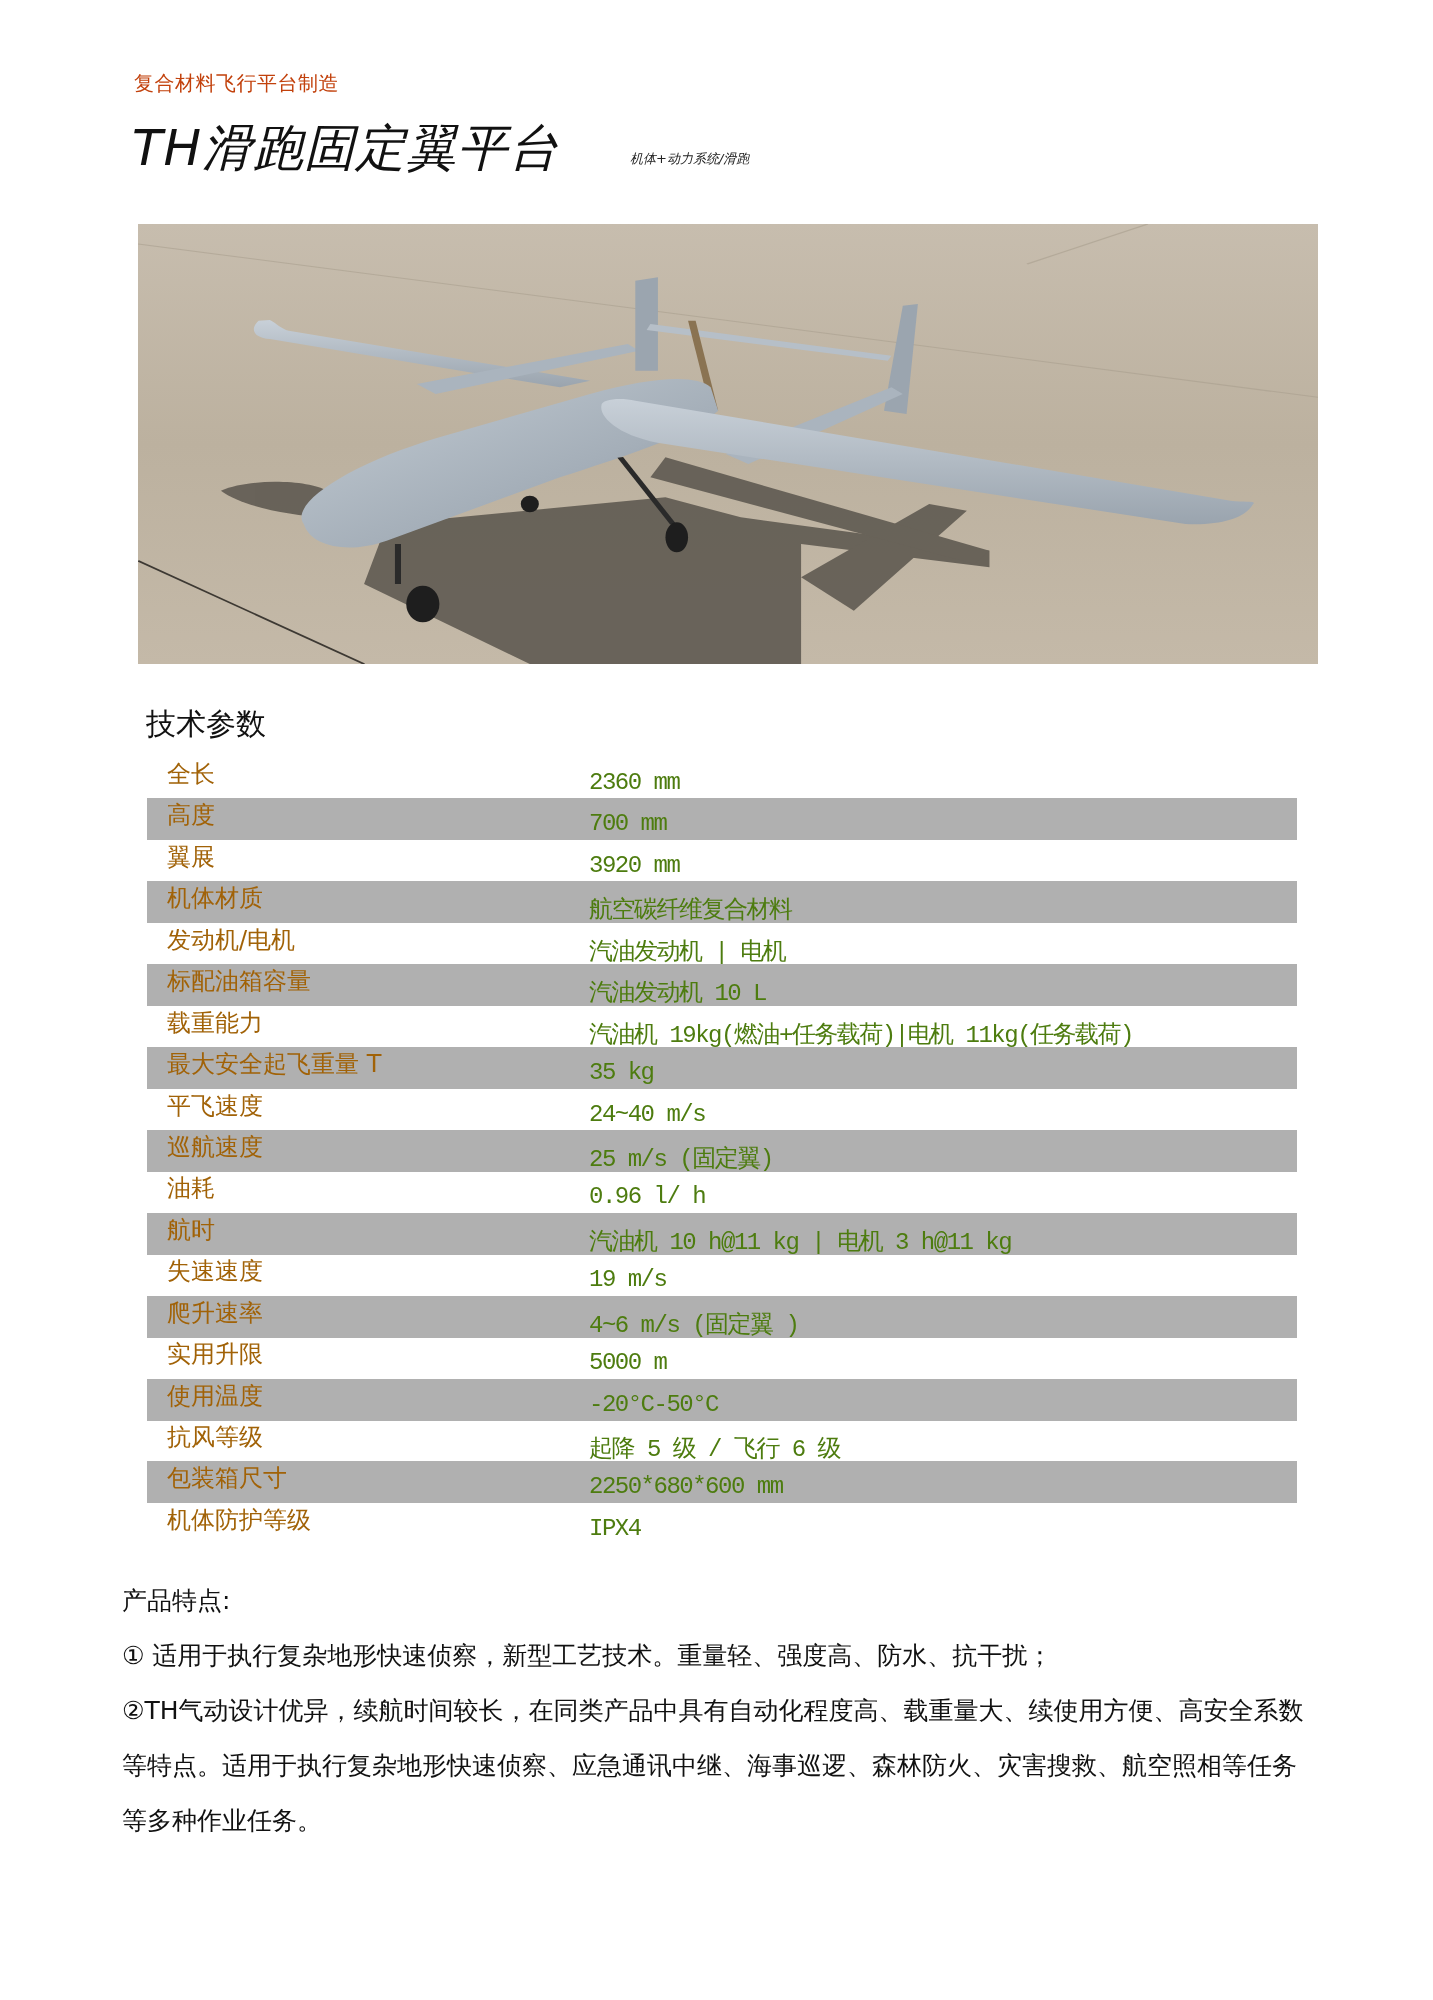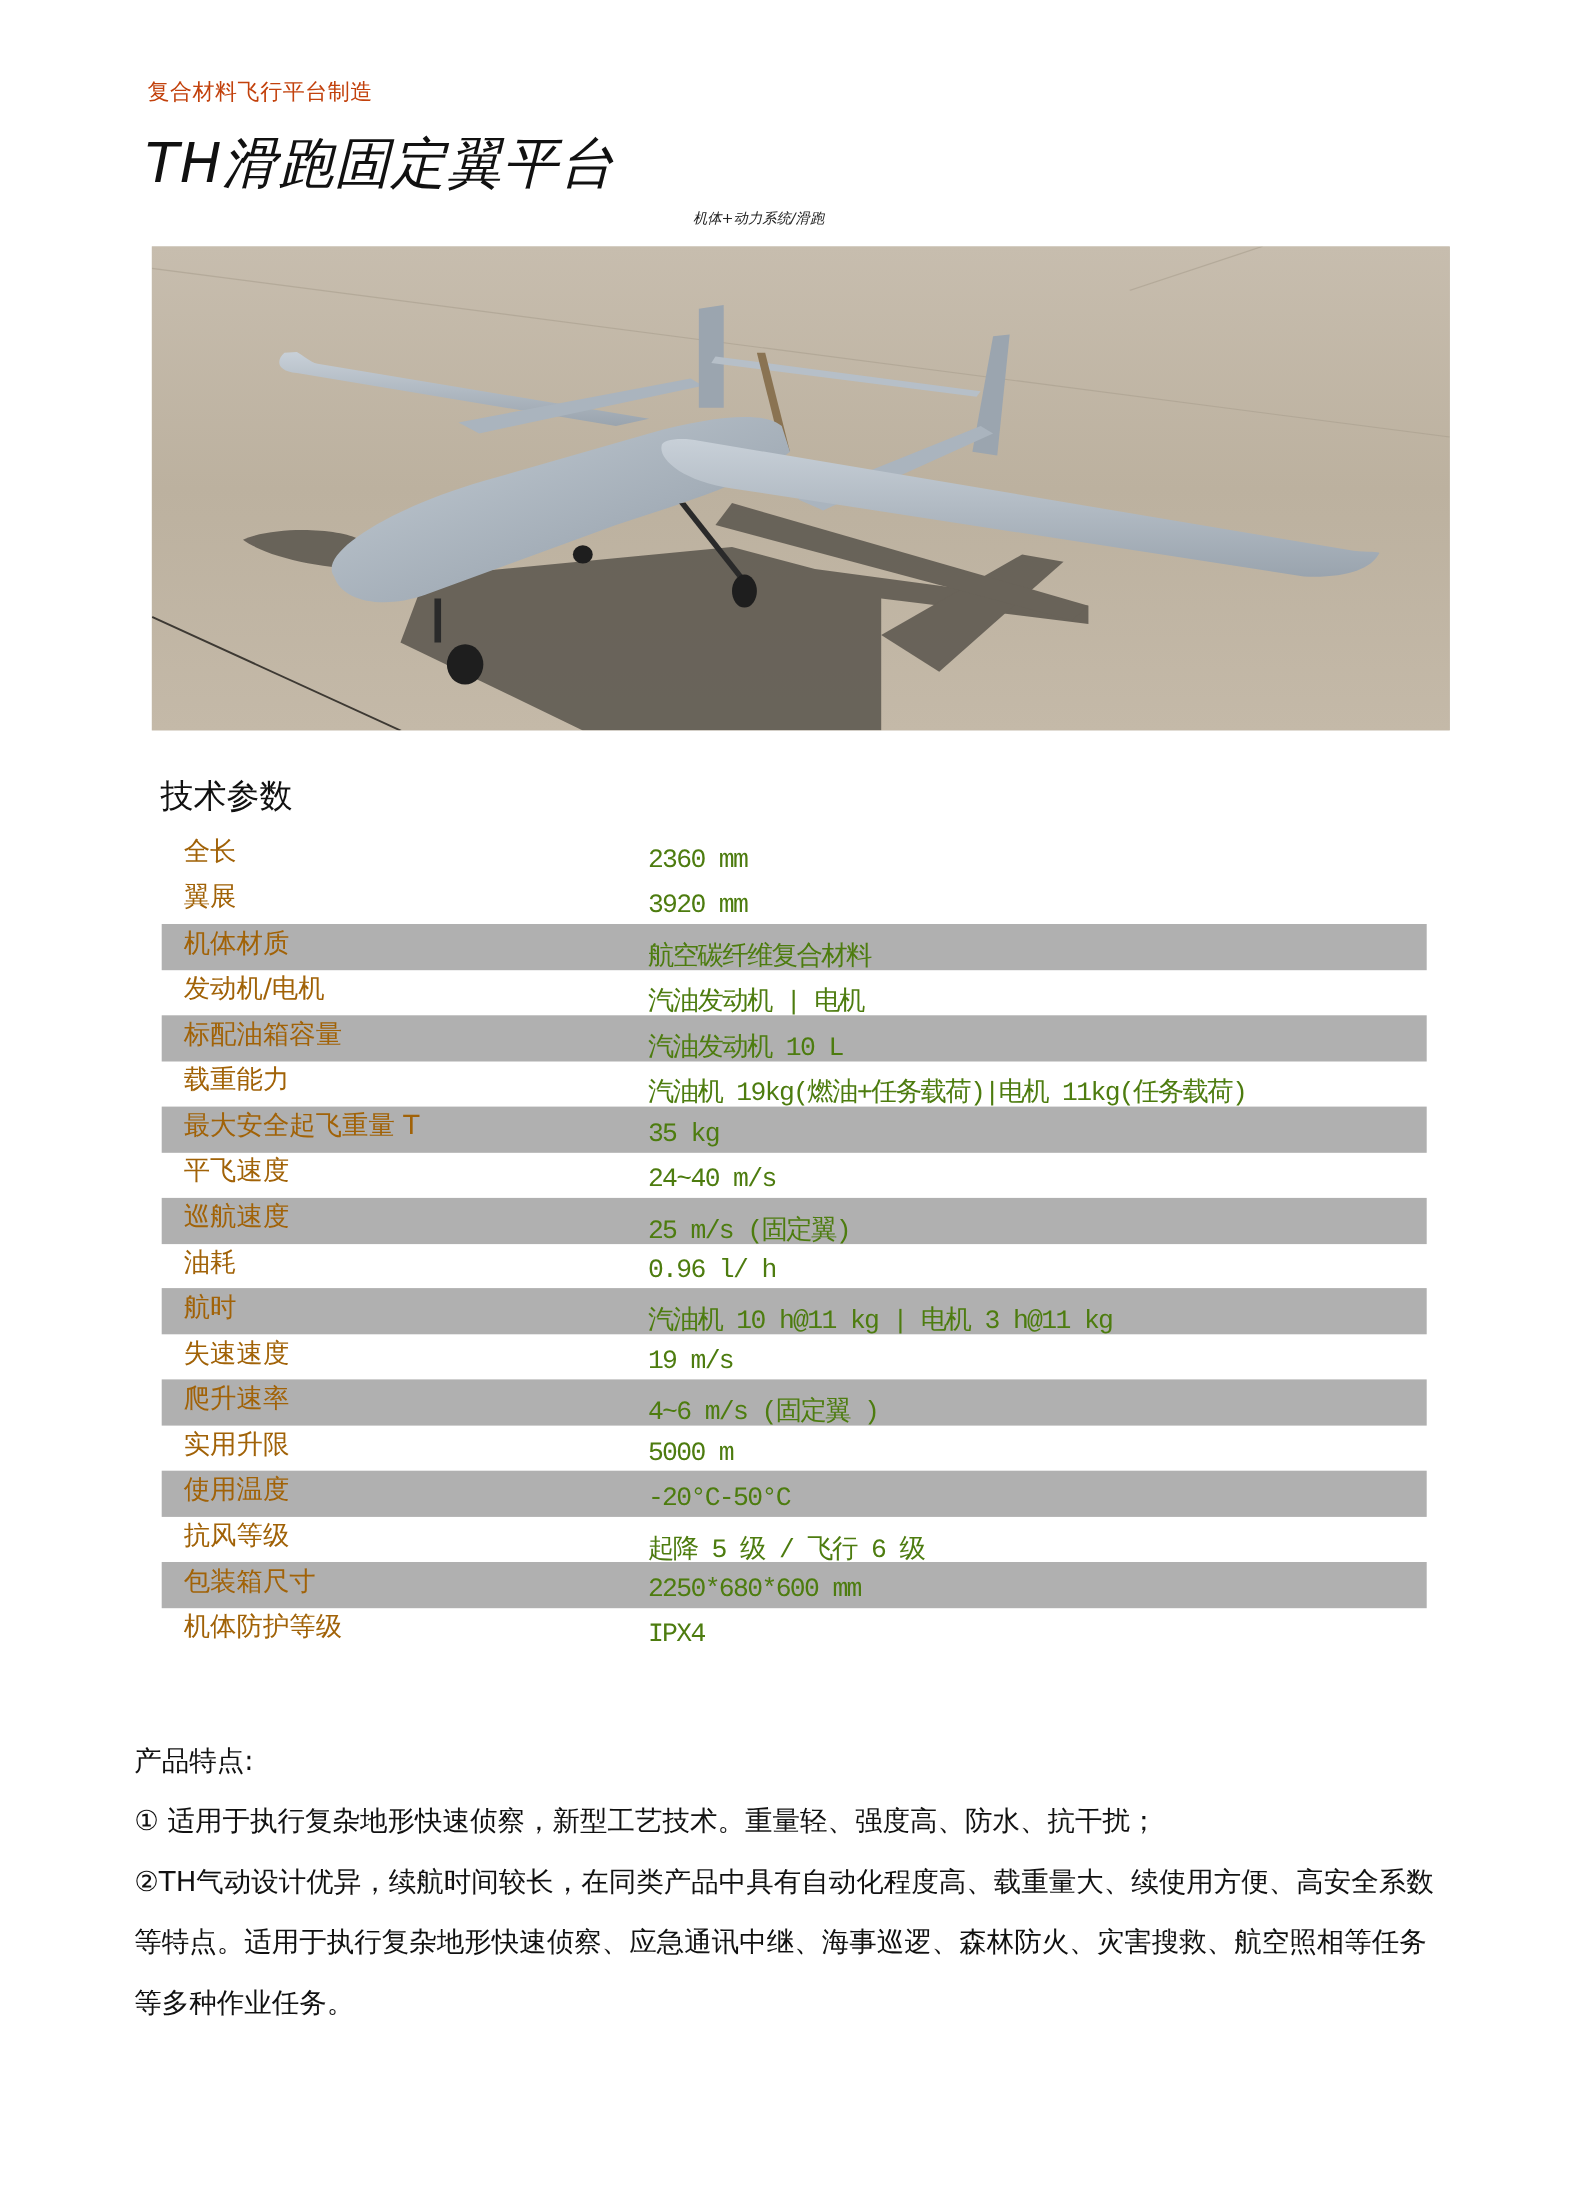--- a/index.html
+++ b/index.html
@@ -3,21 +3,21 @@
 <meta charset="utf-8">
 <style>
   html, body { margin: 0; padding: 0; background: #ffffff; }
   body {
     width: 1433px; height: 2000px; position: relative; overflow: hidden;
     font-family: "DejaVu Sans", "Liberation Sans", sans-serif; color: #111;
   }
   .abs { position: absolute; }
   .header-small { left: 134px; top: 70px; font-size: 20px; color: #c2410c; letter-spacing: 0.5px; white-space: nowrap; }
   .title { left: 132px; top: 115px; font-size: 50px; color: #111; white-space: nowrap; letter-spacing: 1px; font-weight: normal; }
-  .subtitle { left: 630px; top: 150px; font-size: 13px; font-style: italic; color: #222; white-space: nowrap; margin-top: 40px; }
+  .subtitle { left: 630px; top: 150px; font-size: 13px; font-style: italic; color: #222; white-space: nowrap; }
   .photo { left: 138px; top: 224px; width: 1180px; height: 440px; overflow: hidden; background: #bdb3a3; }
   .photo svg { display: block; width: 100%; height: 100%; }
   .section-title { left: 146px; top: 704px; font-size: 30px; color: #111; white-space: nowrap; }
   .spec-table { left: 147px; top: 757px; width: 1150px; }
   .spec-row { position: relative; height: 41.45px; }
   .spec-row.shaded::before {
     content: ""; position: absolute; left: 0; right: 0; top: 0; height: 42px; background: #b0b0b0;
   }
   .spec-label { position: absolute; left: 20px; top: 1px; font-size: 24px; color: #a16207; white-space: nowrap; }
   .spec-value { position: absolute; left: 442px; top: 12px; font-size: 24px; color: #4d7c0f; white-space: nowrap;
@@ -90,20 +90,24 @@
   </svg>
 </div>
 
 <div class="abs section-title">技术参数</div>
 
 <div class="abs spec-table">
   <div class="spec-row">
       <span class="spec-label">全长</span>
       <span class="spec-value">2360 mm</span>
     </div>
+  <div class="spec-row shaded">
+      <span class="spec-label">高度</span>
+      <span class="spec-value">700 mm</span>
+    </div>
   <div class="spec-row">
       <span class="spec-label">翼展</span>
       <span class="spec-value">3920 mm</span>
     </div>
   <div class="spec-row shaded">
       <span class="spec-label">机体材质</span>
       <span class="spec-value">航空碳纤维复合材料</span>
     </div>
   <div class="spec-row">
       <span class="spec-label">发动机/电机</span>

